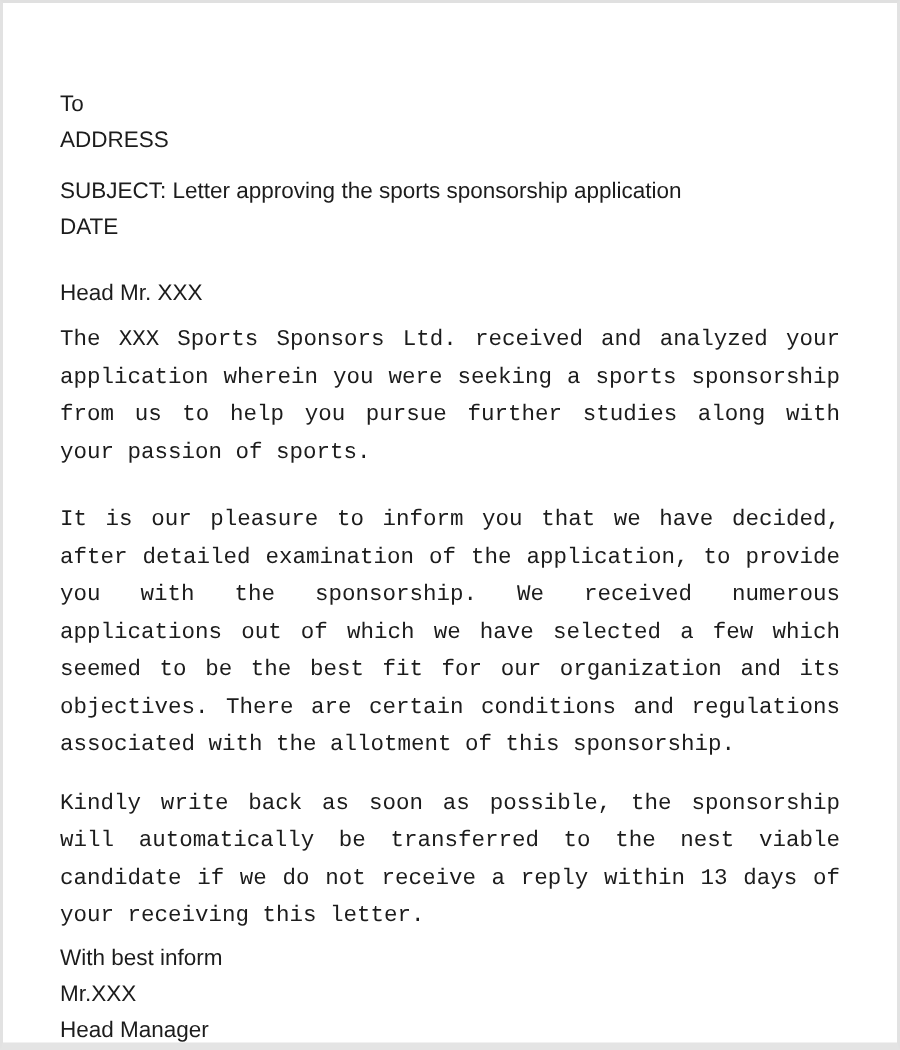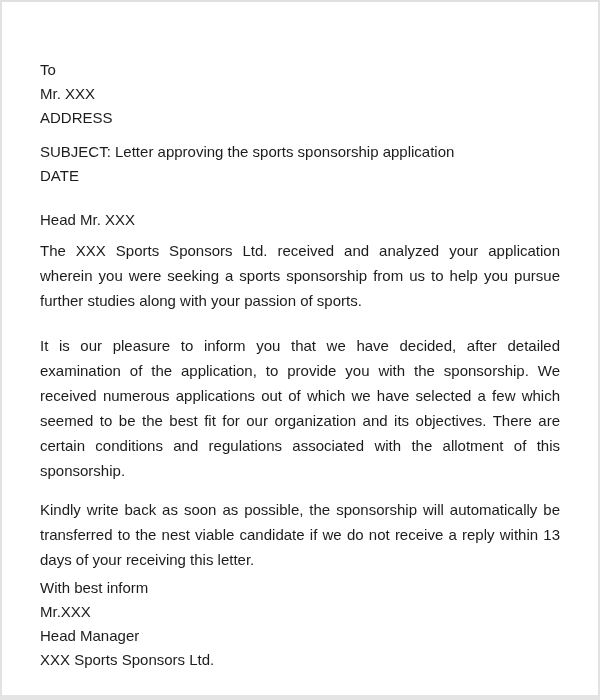--- a/index.html
+++ b/index.html
@@ -31,36 +31,36 @@
     margin-top: 10px;
   }
   .salutation {
     margin-top: 20px;
     line-height: 24px;
   }
   .para {
     margin: 0;
     text-align: justify;
     line-height: 25px;
+    font-family: Liberation Mono, monospace;
   }
   .para.p1 { margin-top: 6px; }
   .para.p2 { margin-top: 20px; }
   .para.p3 { margin-top: 14px; }
   .closing-block {
     margin-top: 4px;
   }
 </style>
 </head>
 <body>
 
 <div class="page">
 
   <div class="block recipient-block">
     <div class="line">To</div>
-    <div class="line">Mr. XXX</div>
     <div class="line">ADDRESS</div>
   </div>
 
   <div class="block meta-block">
     <div class="line">SUBJECT: Letter approving the sports sponsorship application</div>
     <div class="line">DATE</div>
   </div>
 
   <div class="salutation">Head Mr. XXX</div>
 

